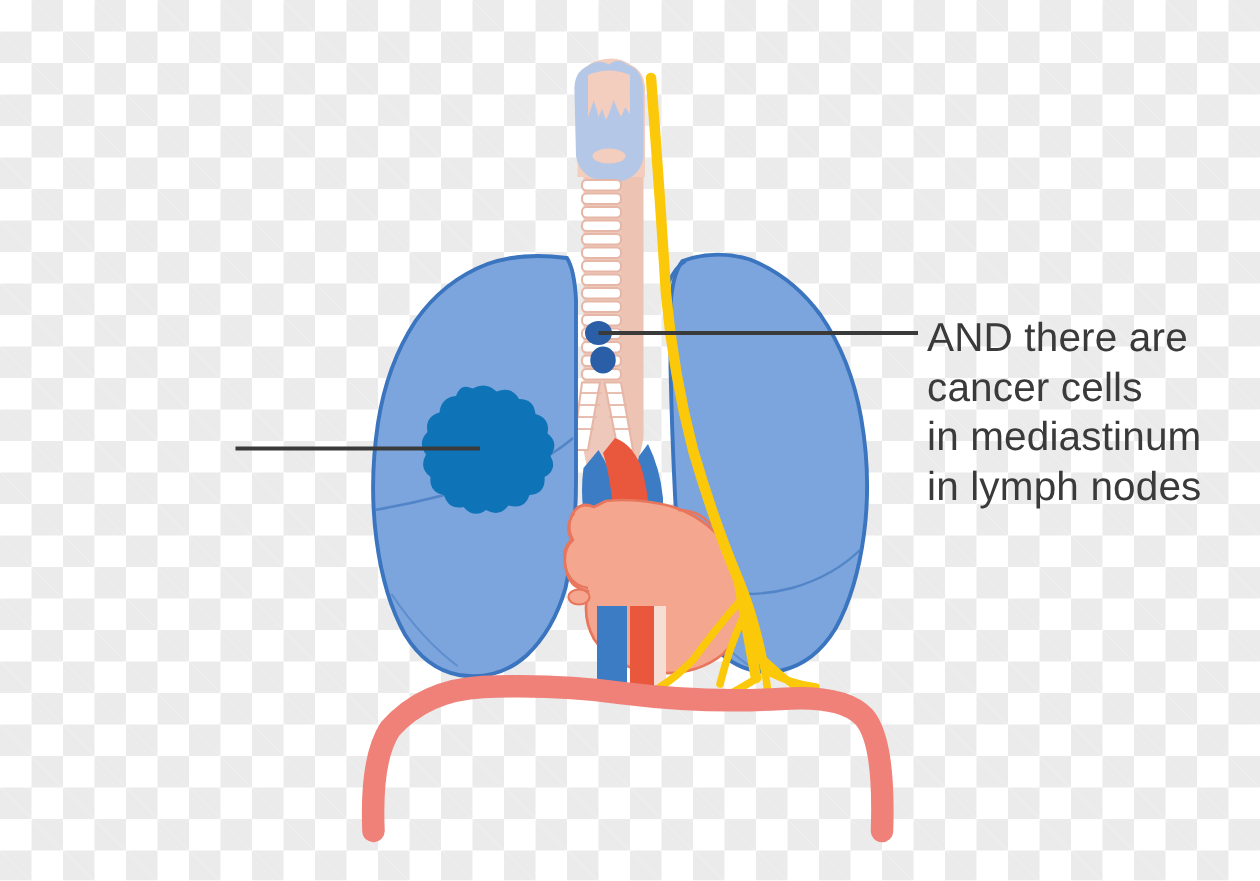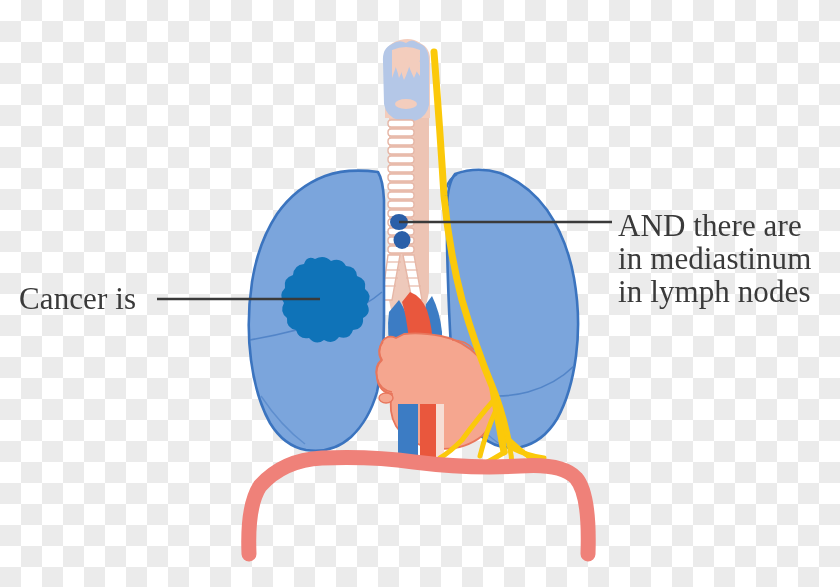--- a/index.html
+++ b/index.html
@@ -26,25 +26,25 @@
   }
   #figure {
     position: absolute;
     inset: 0;
     width: 840px;
     height: 587px;
   }
   .label {
     position: absolute;
     color: #3a3a3a;
-    font-size: 31px;
+    font-size: 27px;
     line-height: 33px;
     letter-spacing: 0.1px;
     white-space: nowrap;
-    font-family: Liberation Serif, serif;
+    font-family: Liberation Sans, sans-serif;
   }
   #label-left {
     left: 19px;
     top: 282px;
     text-align: left;
   }
   #label-right {
     left: 618px;
     top: 209px;
     text-align: left;
@@ -204,22 +204,22 @@
              Q372 456 414 462
              Q470 469 520 466
              Q562 463 576 478
              Q590 494 588 554" fill="none" stroke="#ef8179" stroke-width="15" stroke-linecap="round"></path>
 
     <line x1="157" y1="299" x2="320" y2="299" stroke="#3a3a3a" stroke-width="2.6"></line>
     <line x1="399" y1="222" x2="612" y2="222" stroke="#3a3a3a" stroke-width="2.6"></line>
   </svg>
 
   <div class="label" id="label-left">
-    <div>Cancer is</div>
   </div>
 
   <div class="label" id="label-right">
     <div>AND there are</div>
+    <div>cancer cells</div>
     <div>in mediastinum</div>
     <div>in lymph nodes</div>
   </div>
 
 </div>
 
 </body></html>

